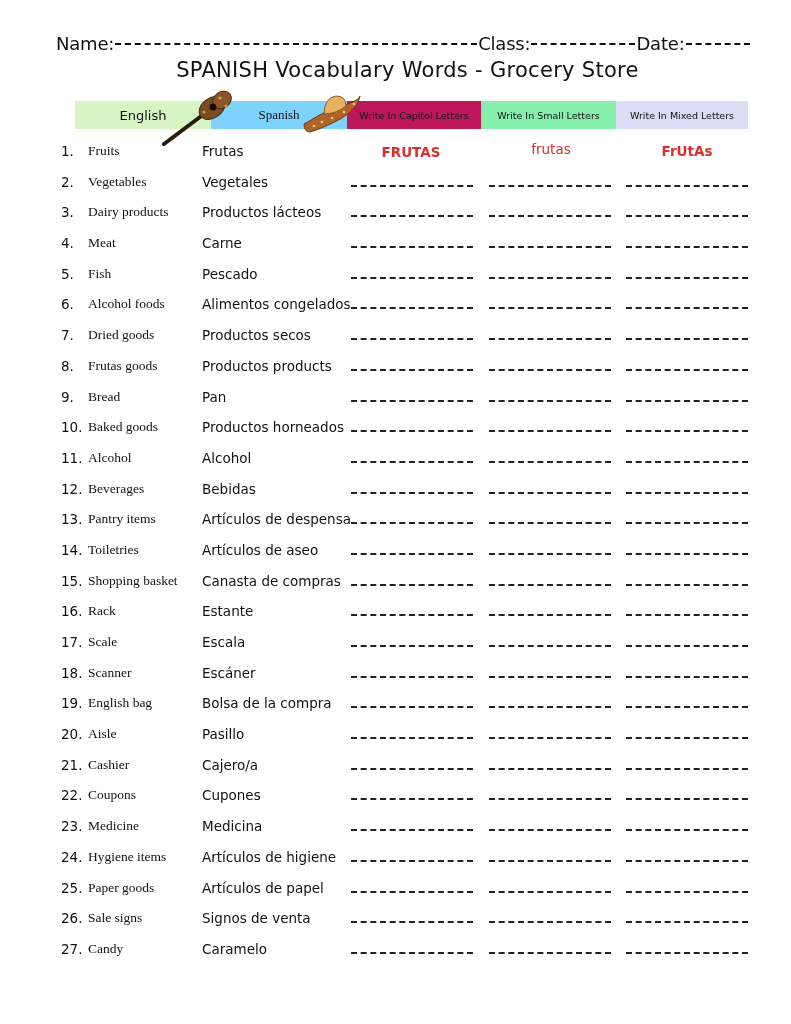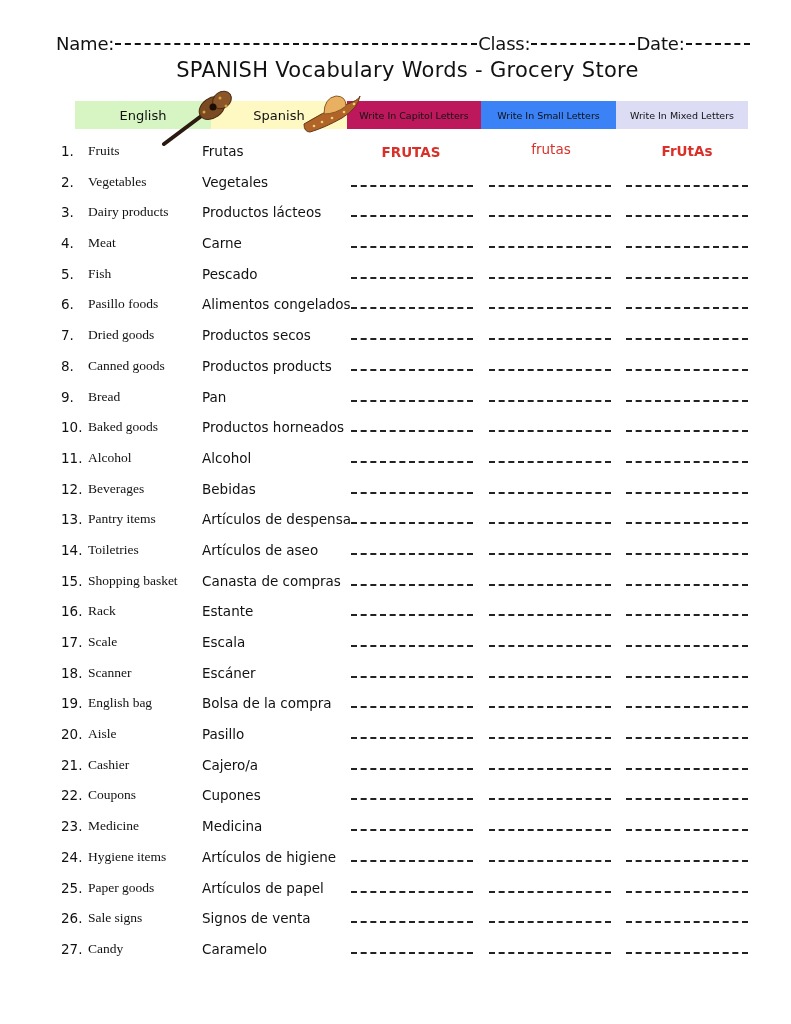--- a/index.html
+++ b/index.html
@@ -68,27 +68,27 @@
   <span class="lbl">Date:</span>
   <span class="blank"></span>
 </div>
 
 <div class="title">SPANISH Vocabulary Words - Grocery Store</div>
 
 <div class="header-row">
   <div class="hcell h-en" style="background: rgb(214, 245, 195);">
       <span>English</span>
     </div>
-  <div class="hcell h-es" style="background: #fef9c3;">
+  <div class="hcell h-es" style="background: #7dd3fc; font-family: Liberation Serif, serif;">
       <span>Spanish</span>
     </div>
   <div class="hcell h-cap small" style="background: #be185d;">
       <span>Write In Capitol Letters</span>
     </div>
-  <div class="hcell h-sm small" style="background: #3b82f6;">
+  <div class="hcell h-sm small" style="background: #86efac;">
       <span>Write In Small Letters</span>
     </div>
   <div class="hcell h-mx small" style="background: rgb(220, 220, 245);">
       <span>Write In Mixed Letters</span>
     </div>
 </div>
 
 <svg class="guitar" viewBox="0 0 80 56">
   <line x1="4" y1="54" x2="52" y2="18" stroke="#2a1a10" stroke-width="4" stroke-linecap="round"></line>
   <ellipse cx="52" cy="18" rx="14" ry="10" transform="rotate(-35 52 18)" fill="#7a4a22" stroke="#4a2a10" stroke-width="1"></ellipse>
@@ -145,37 +145,37 @@
     <div class="row">
       <span class="num">5.</span>
       <span class="en">Fish</span>
       <span class="es">Pescado</span>
       <span class="line l1"></span>
       <span class="line l2"></span>
       <span class="line l3"></span>
     </div>
     <div class="row">
       <span class="num">6.</span>
-      <span class="en">Pasillo foods</span>
+      <span class="en">Alcohol foods</span>
       <span class="es">Alimentos congelados</span>
       <span class="line l1"></span>
       <span class="line l2"></span>
       <span class="line l3"></span>
     </div>
     <div class="row">
       <span class="num">7.</span>
       <span class="en">Dried goods</span>
       <span class="es">Productos secos</span>
       <span class="line l1"></span>
       <span class="line l2"></span>
       <span class="line l3"></span>
     </div>
     <div class="row">
       <span class="num">8.</span>
-      <span class="en">Canned goods</span>
+      <span class="en">Frutas goods</span>
       <span class="es">Productos products</span>
       <span class="line l1"></span>
       <span class="line l2"></span>
       <span class="line l3"></span>
     </div>
     <div class="row">
       <span class="num">9.</span>
       <span class="en">Bread</span>
       <span class="es">Pan</span>
       <span class="line l1"></span>

